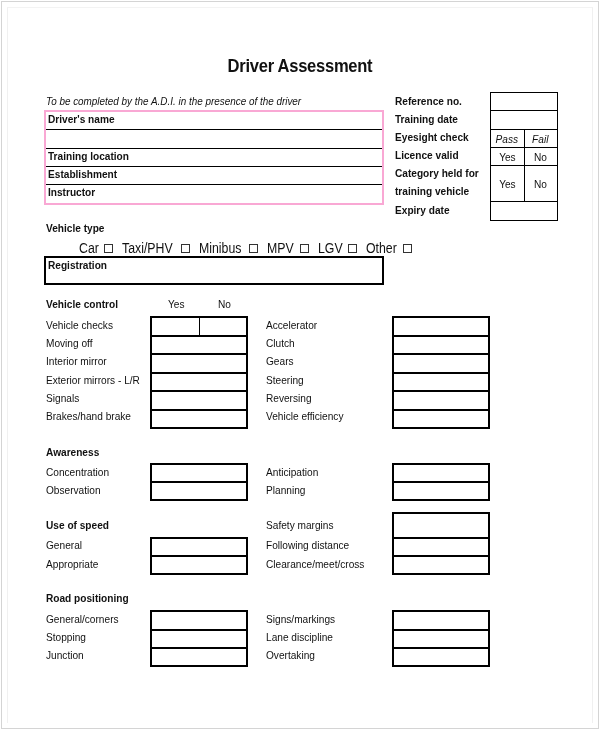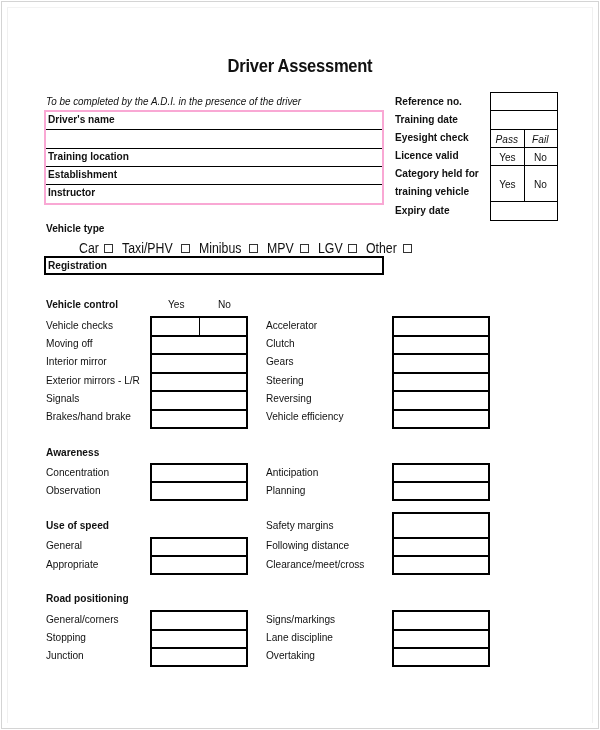--- a/index.html
+++ b/index.html
@@ -22,21 +22,21 @@
 
     .lbl { font-size: 11.5px; white-space: nowrap; transform-origin: left center; transform: scaleX(0.88); }
     .bold { font-weight: bold; }
 
     
     .info-block { left: 44px; top: 110px; width: 340px; border: 2px solid #f9a8d4; }
     .info-row { height: 18.3px; border-bottom: 1.5px solid #000; position: relative; }
     .info-row:last-child { border-bottom: none; }
     .info-row .lbl { position: absolute; left: 2px; top: 1px; font-weight: bold; }
 
-    .reg-block { left: 44px; top: 256px; width: 340px; height: 19px; border: 2px solid #000; }
+    .reg-block { left: 44px; top: 256px; width: 340px; height: 29px; border: 2px solid #000; }
     .reg-block .lbl { position: absolute; left: 2px; top: 1px; font-weight: bold; }
 
     
     .vt-label { left: 46px; top: 222px; }
     .vt-options { left: 79px; top: 240px; display: flex; gap: 0; }
     .vt-opt { display: flex; align-items: center; margin-right: 9px; font-size: 14px; }
     .vt-opt .txt { transform: scaleX(0.88); transform-origin: left; display: inline-block; }
     .cb { display: inline-block; width: 9px; height: 9px; border: 1px solid #333; margin-left: 2px; }
     .r-label { position: absolute; left: 0; font-weight: bold; }
 

